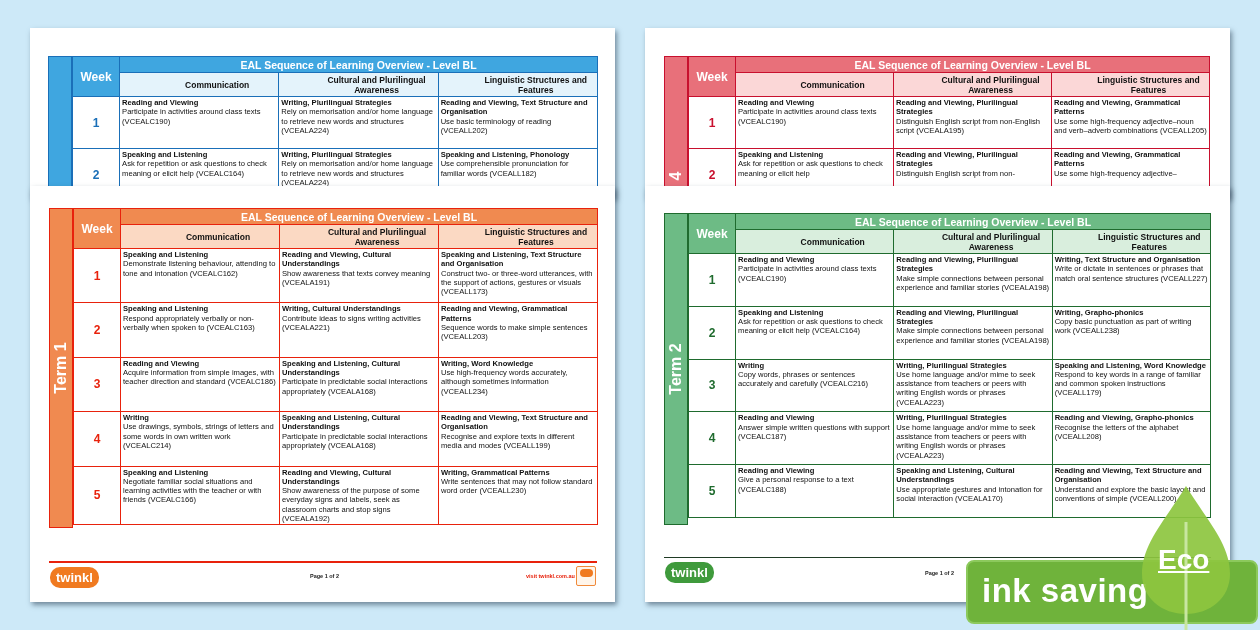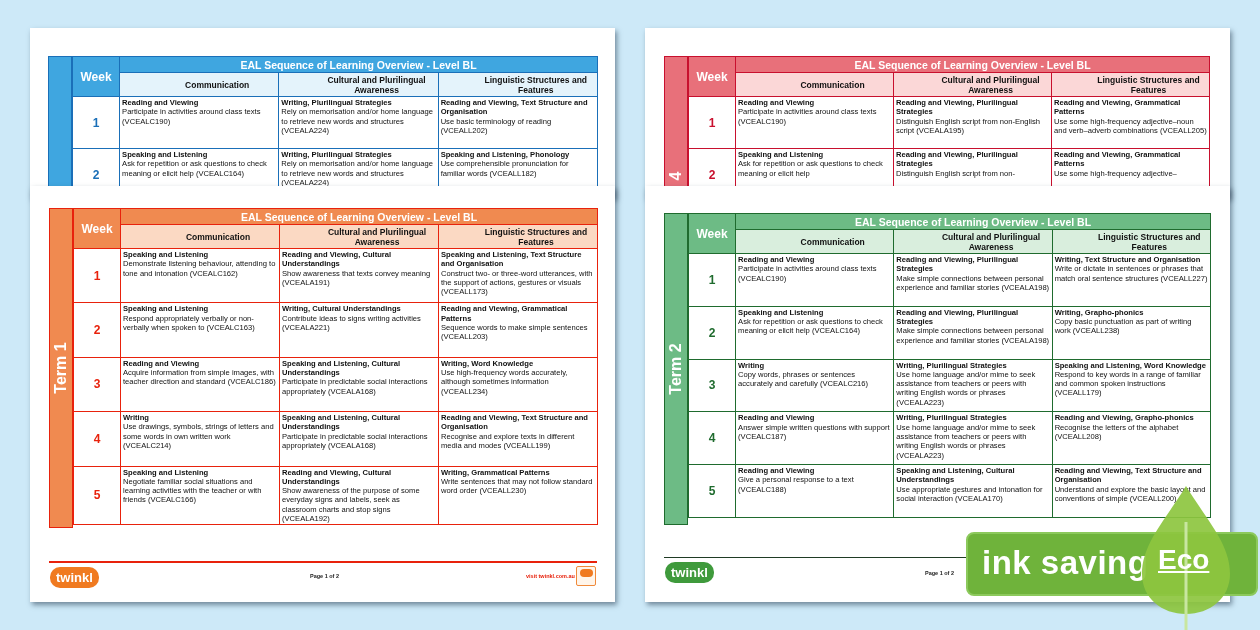--- a/index.html
+++ b/index.html
@@ -50,21 +50,21 @@
   }
   .page-no { position: absolute; font-size: 5.5px; font-weight: bold; color: #222; }
   .visit { position: absolute; font-size: 5.5px; font-weight: bold; color: #e8220c; }
   .badge {
     position: absolute; width: 20px; height: 20px; border: 1px solid #f08a3a;
     background: #fff5ea; border-radius: 2px;
   }
   .badge::before { content: ""; position: absolute; left: 3px; top: 2px; width: 13px; height: 8px; background: #f07a20; border-radius: 5px; }
 
   .eco {
-    position: absolute; left: 966px; top: 532px; width: 292px; height: 64px;
+    position: absolute; left: 966px; top: 560px; width: 292px; height: 64px;
     background: #6fb33b; border-radius: 8px; border: 2px solid #8cc95c;
   }
   .eco-text {
     position: absolute; left: 14px; top: 10px; color: #fff; font-size: 33px;
     font-weight: bold; letter-spacing: 0.5px;
   }
   .leaf {
     position: absolute; left: 1138px; top: 482px; width: 96px; height: 150px;
   }
   .eco-word {

